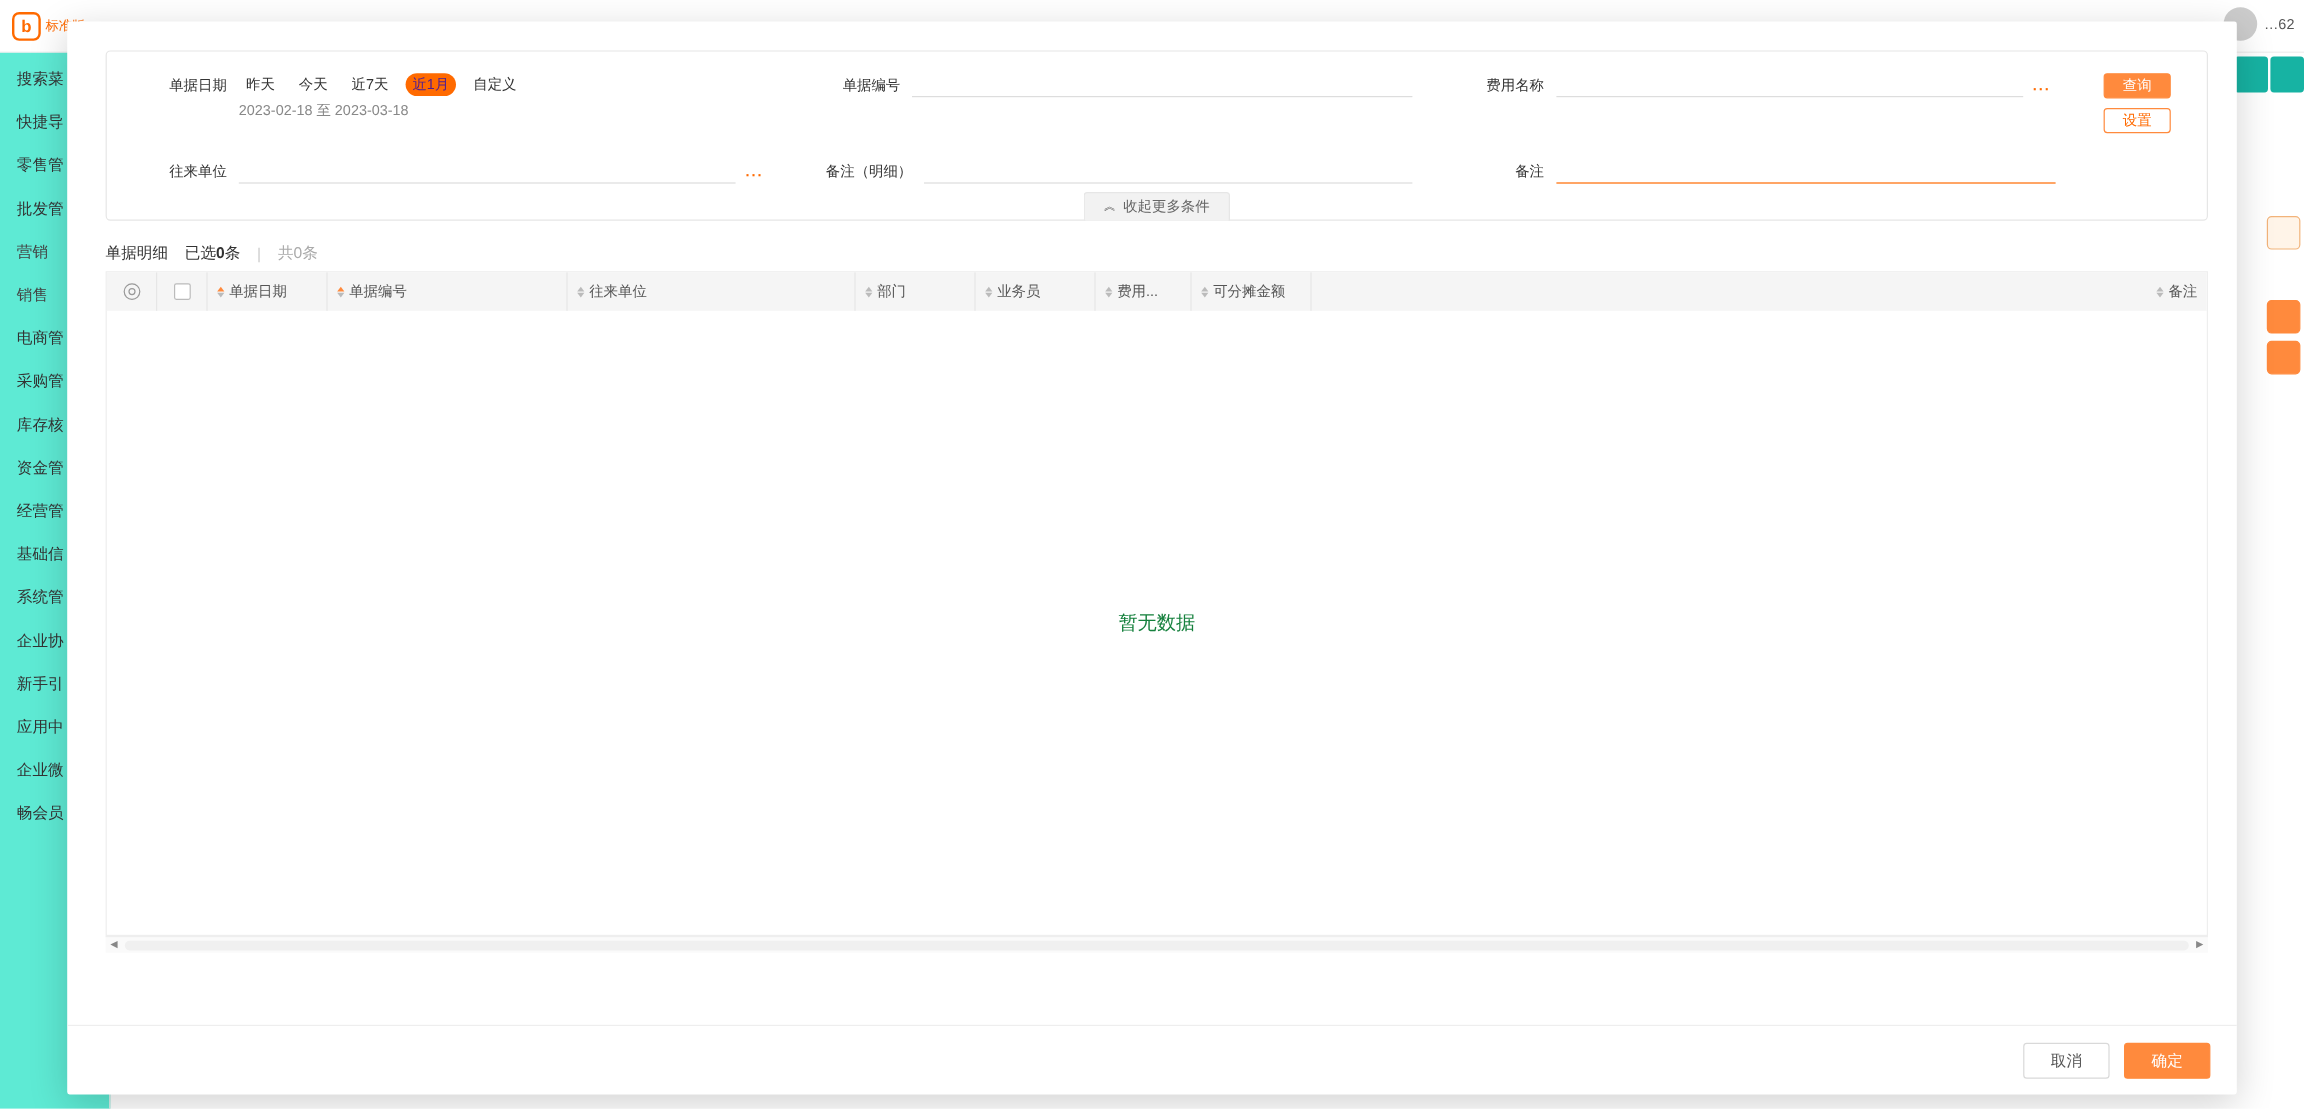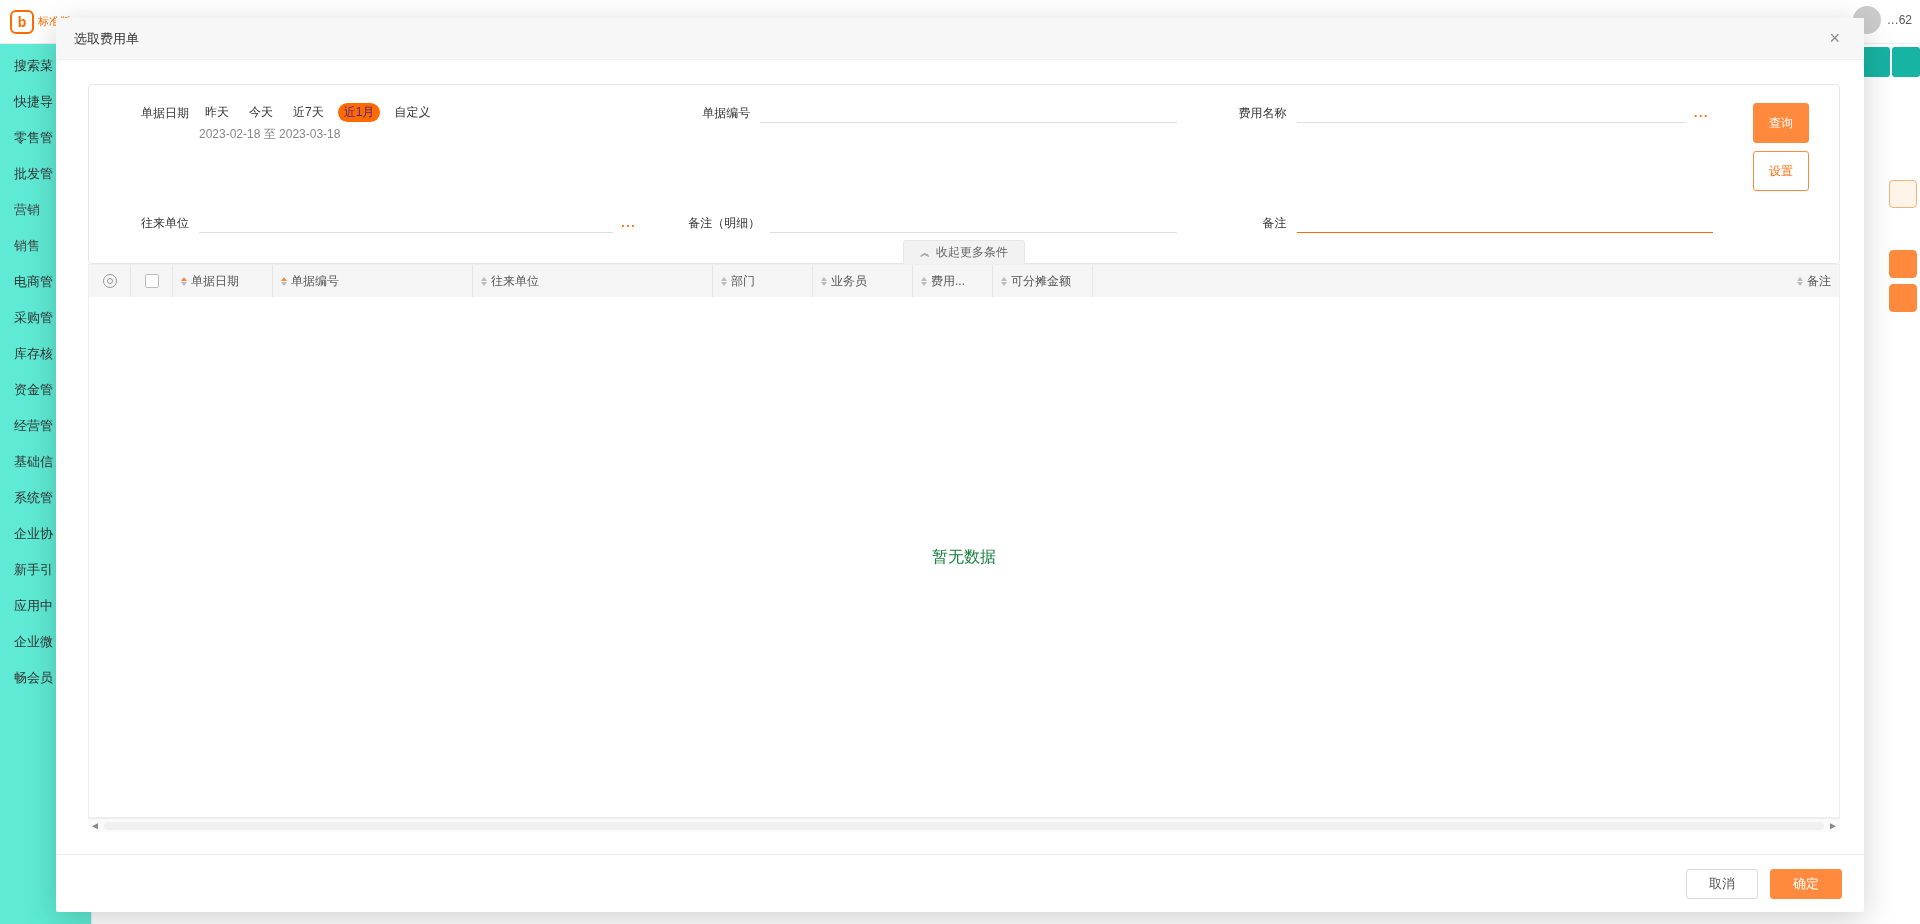--- a/index.html
+++ b/index.html
@@ -117,21 +117,21 @@
     padding: 0 4px;
   }
   .filter-input-wrap { display: flex; align-items: flex-end; gap: 4px; }
 
   .filter-actions {
     display: flex; flex-direction: column; gap: 8px; align-items: stretch;
     padding-top: 0;
   }
   .btn {
     display: inline-flex; align-items: center; justify-content: center;
-    height: 40px; min-width: 56px; padding: 0 12px; border-radius: 3px;
+    height: 21px; min-width: 56px; padding: 0 12px; border-radius: 3px;
     font-size: 12px; cursor: pointer; border: 1px solid transparent;
     user-select: none;
   }
   .btn.primary { background: #ff8a3d; color: #fff; border-color: #ff8a3d; }
   .btn.outline { background: #fff; color: #ff6a00; border-color: #ff8a3d; }
 
   .collapse-bar {
     margin: 6px auto 0 auto; text-align: center; padding-bottom: 0;
   }
   .collapse-pill {
@@ -261,24 +261,20 @@
 
 <div class="bg-right-rail">
   <div class="chip"></div>
   <div style="height:30px"></div>
   <div class="chip solid"></div>
   <div class="chip solid"></div>
 </div>
 
 <div class="modal-mask"></div>
 <div class="modal">
-  <div class="modal-header">
-    <span class="modal-title">选取费用单</span>
-    <span class="modal-close">×</span>
-  </div>
 
   <div class="modal-body">
     <div class="modal-inner-scroll">
 
       <div class="filter-card">
         <div class="filter-rows">
 
           <div class="filter-row">
             <div class="filter-col" style="flex:1.05">
               <div class="filter-label">单据日期</div>
@@ -338,20 +334,28 @@
           </div>
         </div>
         <div class="collapse-bar">
           <span class="collapse-pill">
             <span class="chevrons-up">︽</span>
             <span>收起更多条件</span>
           </span>
         </div>
       </div>
 
+      <div class="mid-bar">
+        <span class="label">单据明细</span>
+        <span class="selcount">
+          <span>已选</span><b>0</b><span>条</span>
+        </span>
+        <span class="sep">|</span>
+        <span class="total">共0条</span>
+      </div>
 
       <div class="table-wrap">
         <div class="thead">
           <div class="th gear col-gear">
             <span class="gear-icon"></span>
           </div>
           <div class="th check col-check">
             <span class="chkbox"></span>
           </div>
           <div class="th col-date">

